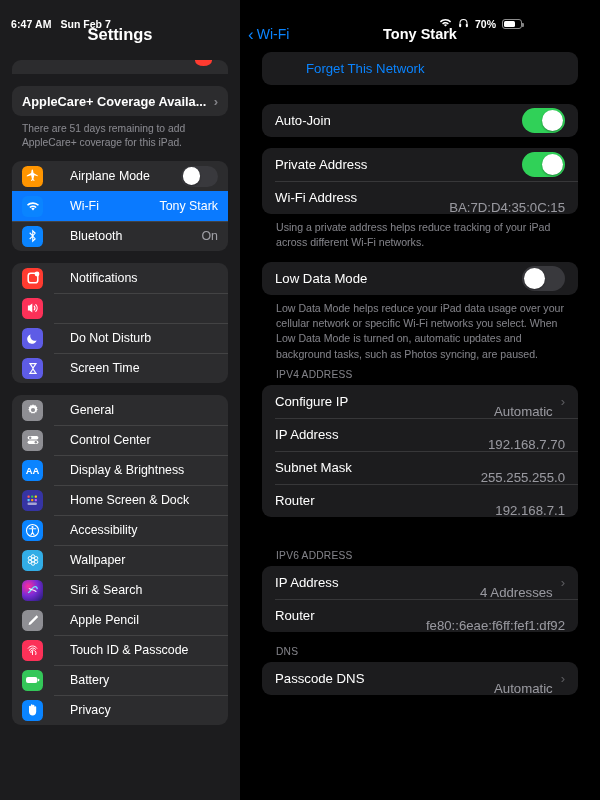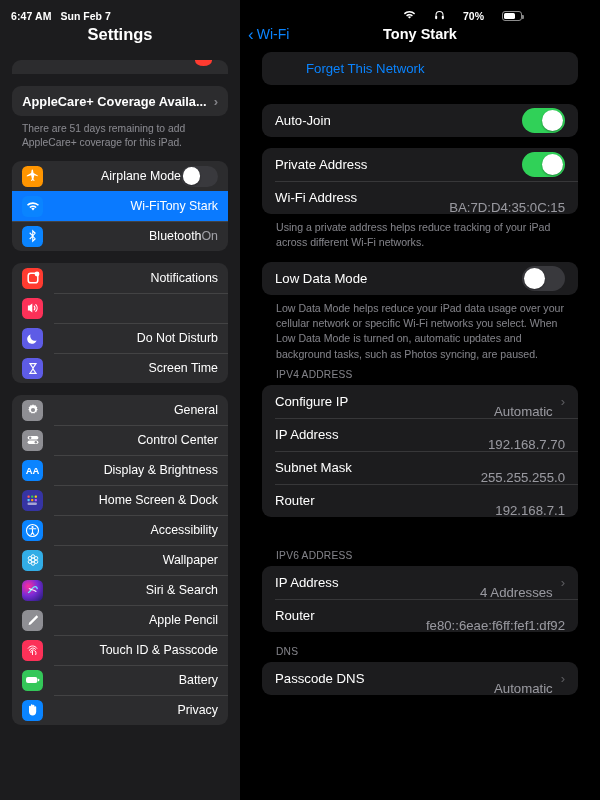--- a/index.html
+++ b/index.html
@@ -7,26 +7,26 @@
     width:600px; height:800px;
     background:#000;
     font-family:"Liberation Sans", sans-serif;
     -webkit-font-smoothing:antialiased;
     overflow:hidden;
   }
   .screen { position:relative; width:600px; height:800px; display:flex; }
 
   
   .statusbar {
-    position:absolute; top:8px; left:0; width:532px; height:16px;
+    position:absolute; top:16px; left:0; width:532px; height:16px;
     display:flex; align-items:center; z-index:30;
     font-size:10.5px; color:#fff; font-weight:600;
   }
   .sb-left { display:flex; align-items:center; gap:9px; padding-left:11px; }
-  .sb-right { margin-left:auto; display:flex; align-items:center; gap:18px; padding-right:10px; }
+  .sb-right { margin-left:auto; display:flex; align-items:center; gap:6px; padding-right:10px; }
   .sb-time { letter-spacing:.1px; }
   .sb-date { font-weight:600; }
   .sb-pct { font-size:10.5px; font-weight:600; }
   .batt {
     position:relative; width:20px; height:10px; border:1.2px solid rgba(255,255,255,.55);
     border-radius:3px; display:flex; align-items:center; padding:1px;
   }
   .batt::after {
     content:""; position:absolute; right:-3px; top:3px; width:1.6px; height:4px;
     background:rgba(255,255,255,.5); border-radius:0 1px 1px 0;
@@ -48,21 +48,21 @@
 
   .peek-card {
     margin-top:60px; height:14px; background:#2c2c2e; border-radius:9px 9px 0 0;
     position:relative; overflow:hidden;
   }
   .peek-badge {
     position:absolute; right:16px; top:-5px; width:17px; height:11px;
     background:#ff3b30; border-radius:50%;
   }
 
-  .card { background:#2c2c2e; border-radius:9px; overflow:hidden;text-align:right; }
+  .card { background:#2c2c2e; border-radius:9px; overflow:hidden; }
   .gap { height:12px; }
 
   .row {
     display:flex; align-items:center; height:30px; padding:0 10px 0 10px;
     position:relative; color:#fff; font-size:12.4px;
   }
   .row + .row::before {
     content:""; position:absolute; left:42px; right:0; top:0; height:0.6px;
     background:rgba(255,255,255,.11);
   }

